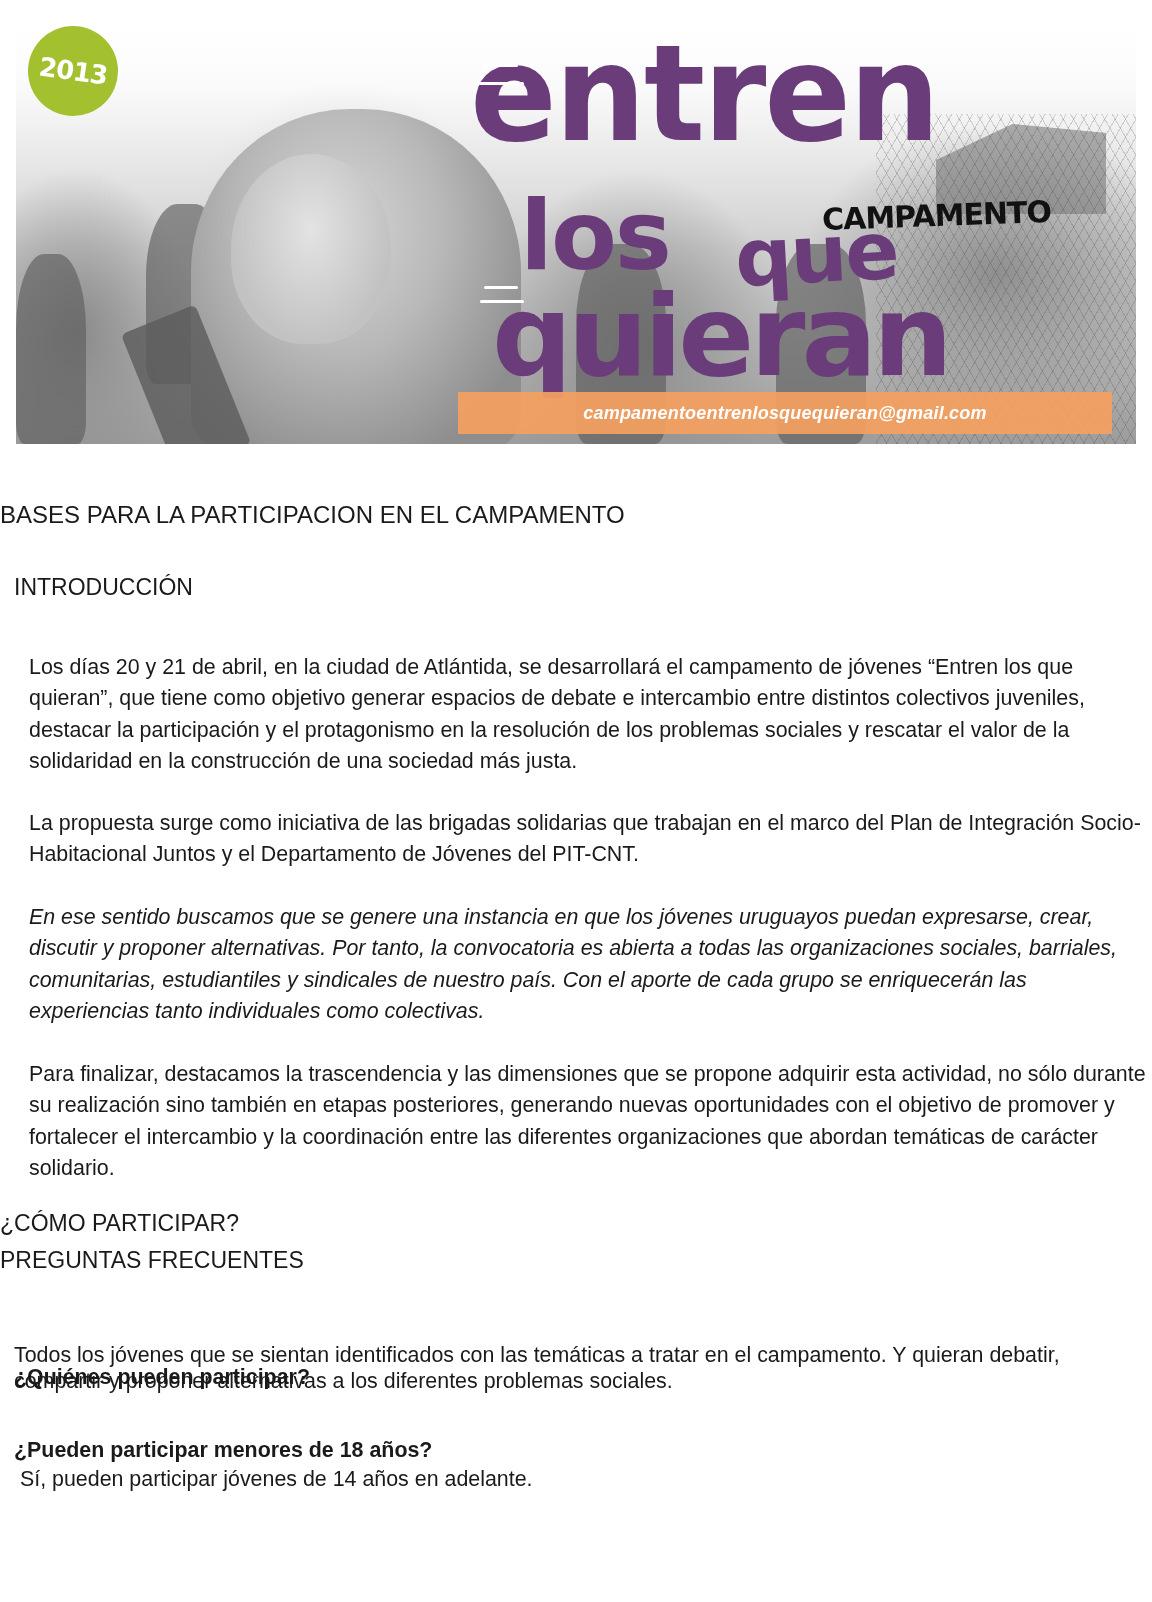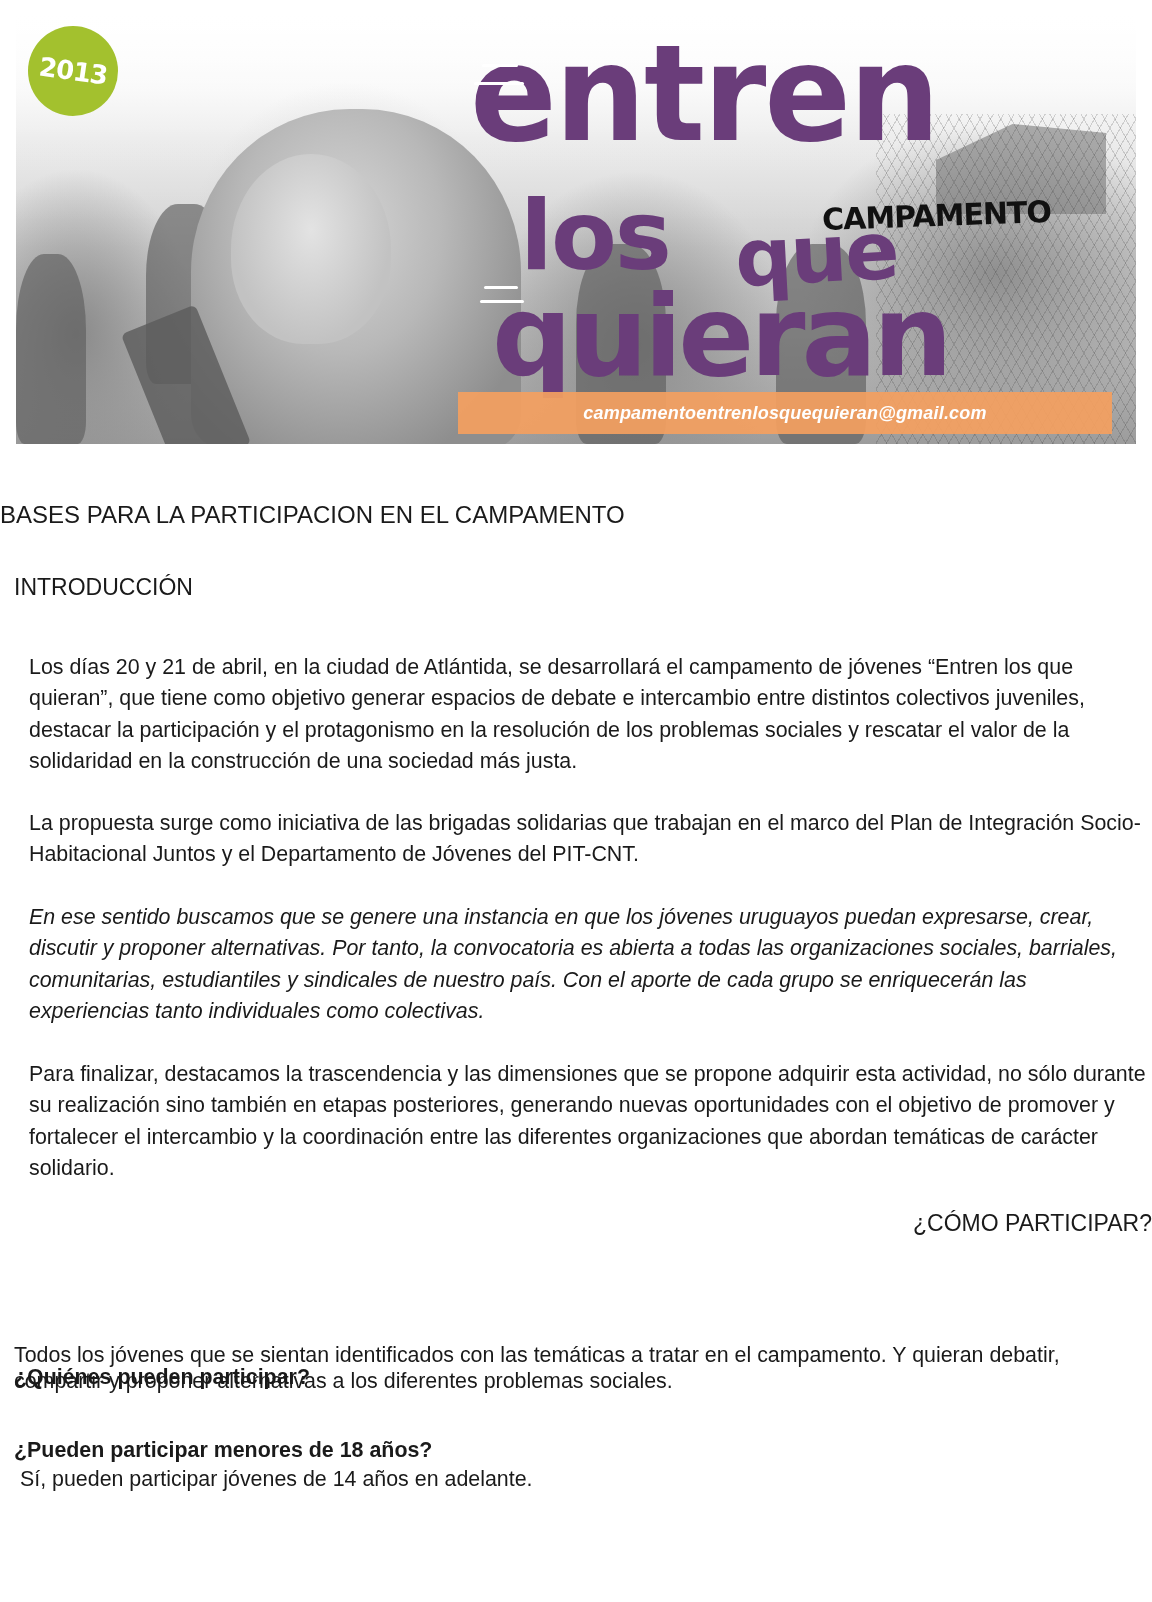--- a/index.html
+++ b/index.html
@@ -52,21 +52,21 @@
                background: rgba(244,160,96,0.92); display: flex; align-items: center; justify-content: center; }
   .email-bar span { color: #ffffff; font-family: "Liberation Sans", sans-serif; font-weight: bold; font-size: 18px;
                     letter-spacing: 0.2px; font-style: italic; }
   .title { position: absolute; left: 0; right: 0; top: 498px; text-align: left; font-size: 24px; line-height: 34px; }
   .intro-h { position: absolute; left: 14px; top: 570px; font-size: 23px; line-height: 34px; }
   .para { position: absolute; left: 14px; width: 1118px; font-size: 21.4px; line-height: 31.3px; margin: 15px; }
   .p1 { top: 637px; }
   .p2 { top: 793px; }
   .p3 { top: 887px; font-style: italic; }
   .p4 { top: 1044px; }
-  .how-h { position: absolute; left: 0; right: 0; top: 1205px; text-align: right; font-size: 23px; line-height: 37px; }
+  .how-h { position: absolute; left: 0; right: 0; top: 1205px; text-align: left; font-size: 23px; line-height: 37px; }
   .faq-q { position: absolute; left: 14px; font-weight: bold; font-size: 21.4px; line-height: 31px; }
   .faq-a { position: absolute; left: 14px; width: 1118px; font-size: 21.4px; line-height: 26px; margin: 0; }
   .q1 { top: 1362px; text-align: center; } .a1 { top: 1342px; }
   .q2 { top: 1435px; } .a2 { top: 1466px; }
 </style>
 </head>
 <body>
 
 <div class="banner">
   <div class="photo-haze"></div>
@@ -103,18 +103,19 @@
 <div class="title">BASES PARA LA PARTICIPACION EN EL CAMPAMENTO</div>
 <div class="intro-h">INTRODUCCIÓN</div>
 
 <p class="para p1">Los días 20 y 21 de abril, en la ciudad de Atlántida, se desarrollará el campamento de jóvenes “Entren los que quieran”,  que tiene como objetivo generar espacios de debate e intercambio entre distintos colectivos juveniles, destacar la participación y el protagonismo en la resolución de los problemas sociales y rescatar el valor de la solidaridad en la construcción de una sociedad más justa.</p>
 <p class="para p2">La propuesta surge como iniciativa de las brigadas solidarias que trabajan en el marco del Plan de Integración Socio-Habitacional Juntos y el Departamento de Jóvenes del PIT-CNT.</p>
 <p class="para p3">En ese sentido buscamos que se genere una instancia en que los jóvenes uruguayos puedan expresarse, crear, discutir y proponer alternativas. Por tanto, la convocatoria es abierta a todas las organizaciones sociales, barriales, comunitarias, estudiantiles y sindicales de nuestro país. Con el aporte de cada grupo se enriquecerán las experiencias tanto individuales como colectivas.</p>
 <p class="para p4">Para finalizar, destacamos la trascendencia y las dimensiones que se propone adquirir esta actividad, no sólo durante su realización sino también en etapas posteriores, generando nuevas oportunidades con el objetivo de promover y fortalecer el intercambio y la coordinación entre las diferentes organizaciones que abordan temáticas de carácter solidario.</p>
 
 <div class="how-h">
   <div>¿CÓMO PARTICIPAR?</div>
+  <div>PREGUNTAS FRECUENTES</div>
 </div>
 
 <div class="faq-q q1">¿Quiénes pueden participar?</div>
 <p class="faq-a a1">Todos los jóvenes que  se sientan identificados con las temáticas a tratar en el campamento. Y quieran debatir, compartir y proponer alternativas a los diferentes problemas sociales.</p>
 <div class="faq-q q2">¿Pueden participar menores de 18 años?</div>
 <p class="faq-a a2" style="white-space:pre;"> Sí, pueden participar jóvenes de 14 años en adelante.</p>
 
 </body></html>

